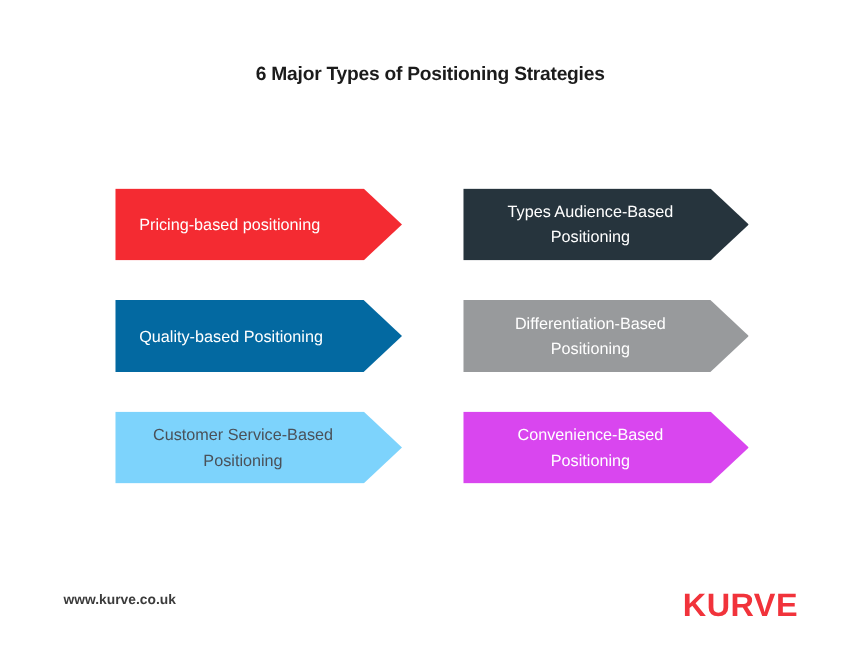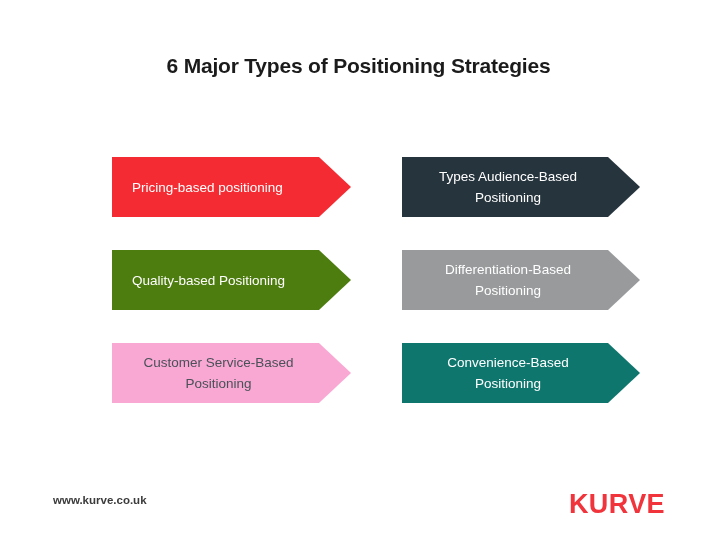--- a/index.html
+++ b/index.html
@@ -21,33 +21,32 @@
     background: #ffffff;
   }
 
   
   .title {
     position: absolute;
     top: 54px;
     left: 0;
     width: 717px;
     text-align: center;
-    font-size: 21px;
+    font-size: 16px;
     font-weight: bold;
     color: #1b1b1b;
     letter-spacing: -0.2px;
   }
 
   
   .grid {
     position: absolute;
     top: 157px;
     left: 0;
     width: 606px;
-    padding-left: 16px;
   }
 
   .row {
     position: relative;
     height: 93px;
   }
 
   .arrow {
     position: absolute;
     height: 60px;
@@ -109,35 +108,35 @@
       <div class="arrow col-left" style="background: rgb(244, 43, 50);">
         <span class="arrow-label" style="color: rgb(255, 255, 255);">Pricing-based positioning</span>
       </div>
       <div class="arrow col-right" style="background: rgb(38, 52, 61);">
         <span class="arrow-label multiline" style="color: rgb(255, 255, 255);">Types Audience-Based
 Positioning</span>
       </div>
     </div>
 
     <div class="row">
-      <div class="arrow col-left" style="background: #4d7c0f;">
+      <div class="arrow col-left" style="background: #0369a1;">
         <span class="arrow-label" style="color: rgb(255, 255, 255);">Quality-based Positioning</span>
       </div>
       <div class="arrow col-right" style="background: rgb(152, 154, 156);">
         <span class="arrow-label multiline" style="color: rgb(255, 255, 255);">Differentiation-Based
 Positioning</span>
       </div>
     </div>
 
     <div class="row">
-      <div class="arrow col-left" style="background: #f9a8d4;">
+      <div class="arrow col-left" style="background: #7dd3fc;">
         <span class="arrow-label multiline" style="color: rgb(74, 81, 89);">Customer Service-Based
 Positioning</span>
       </div>
-      <div class="arrow col-right" style="background: #0f766e;">
+      <div class="arrow col-right" style="background: #d946ef;">
         <span class="arrow-label multiline" style="color: rgb(255, 255, 255);">Convenience-Based
 Positioning</span>
       </div>
     </div>
 
   </div>
 
   <div class="footer-url">www.kurve.co.uk</div>
 
   <div class="logo">KURVE</div>

